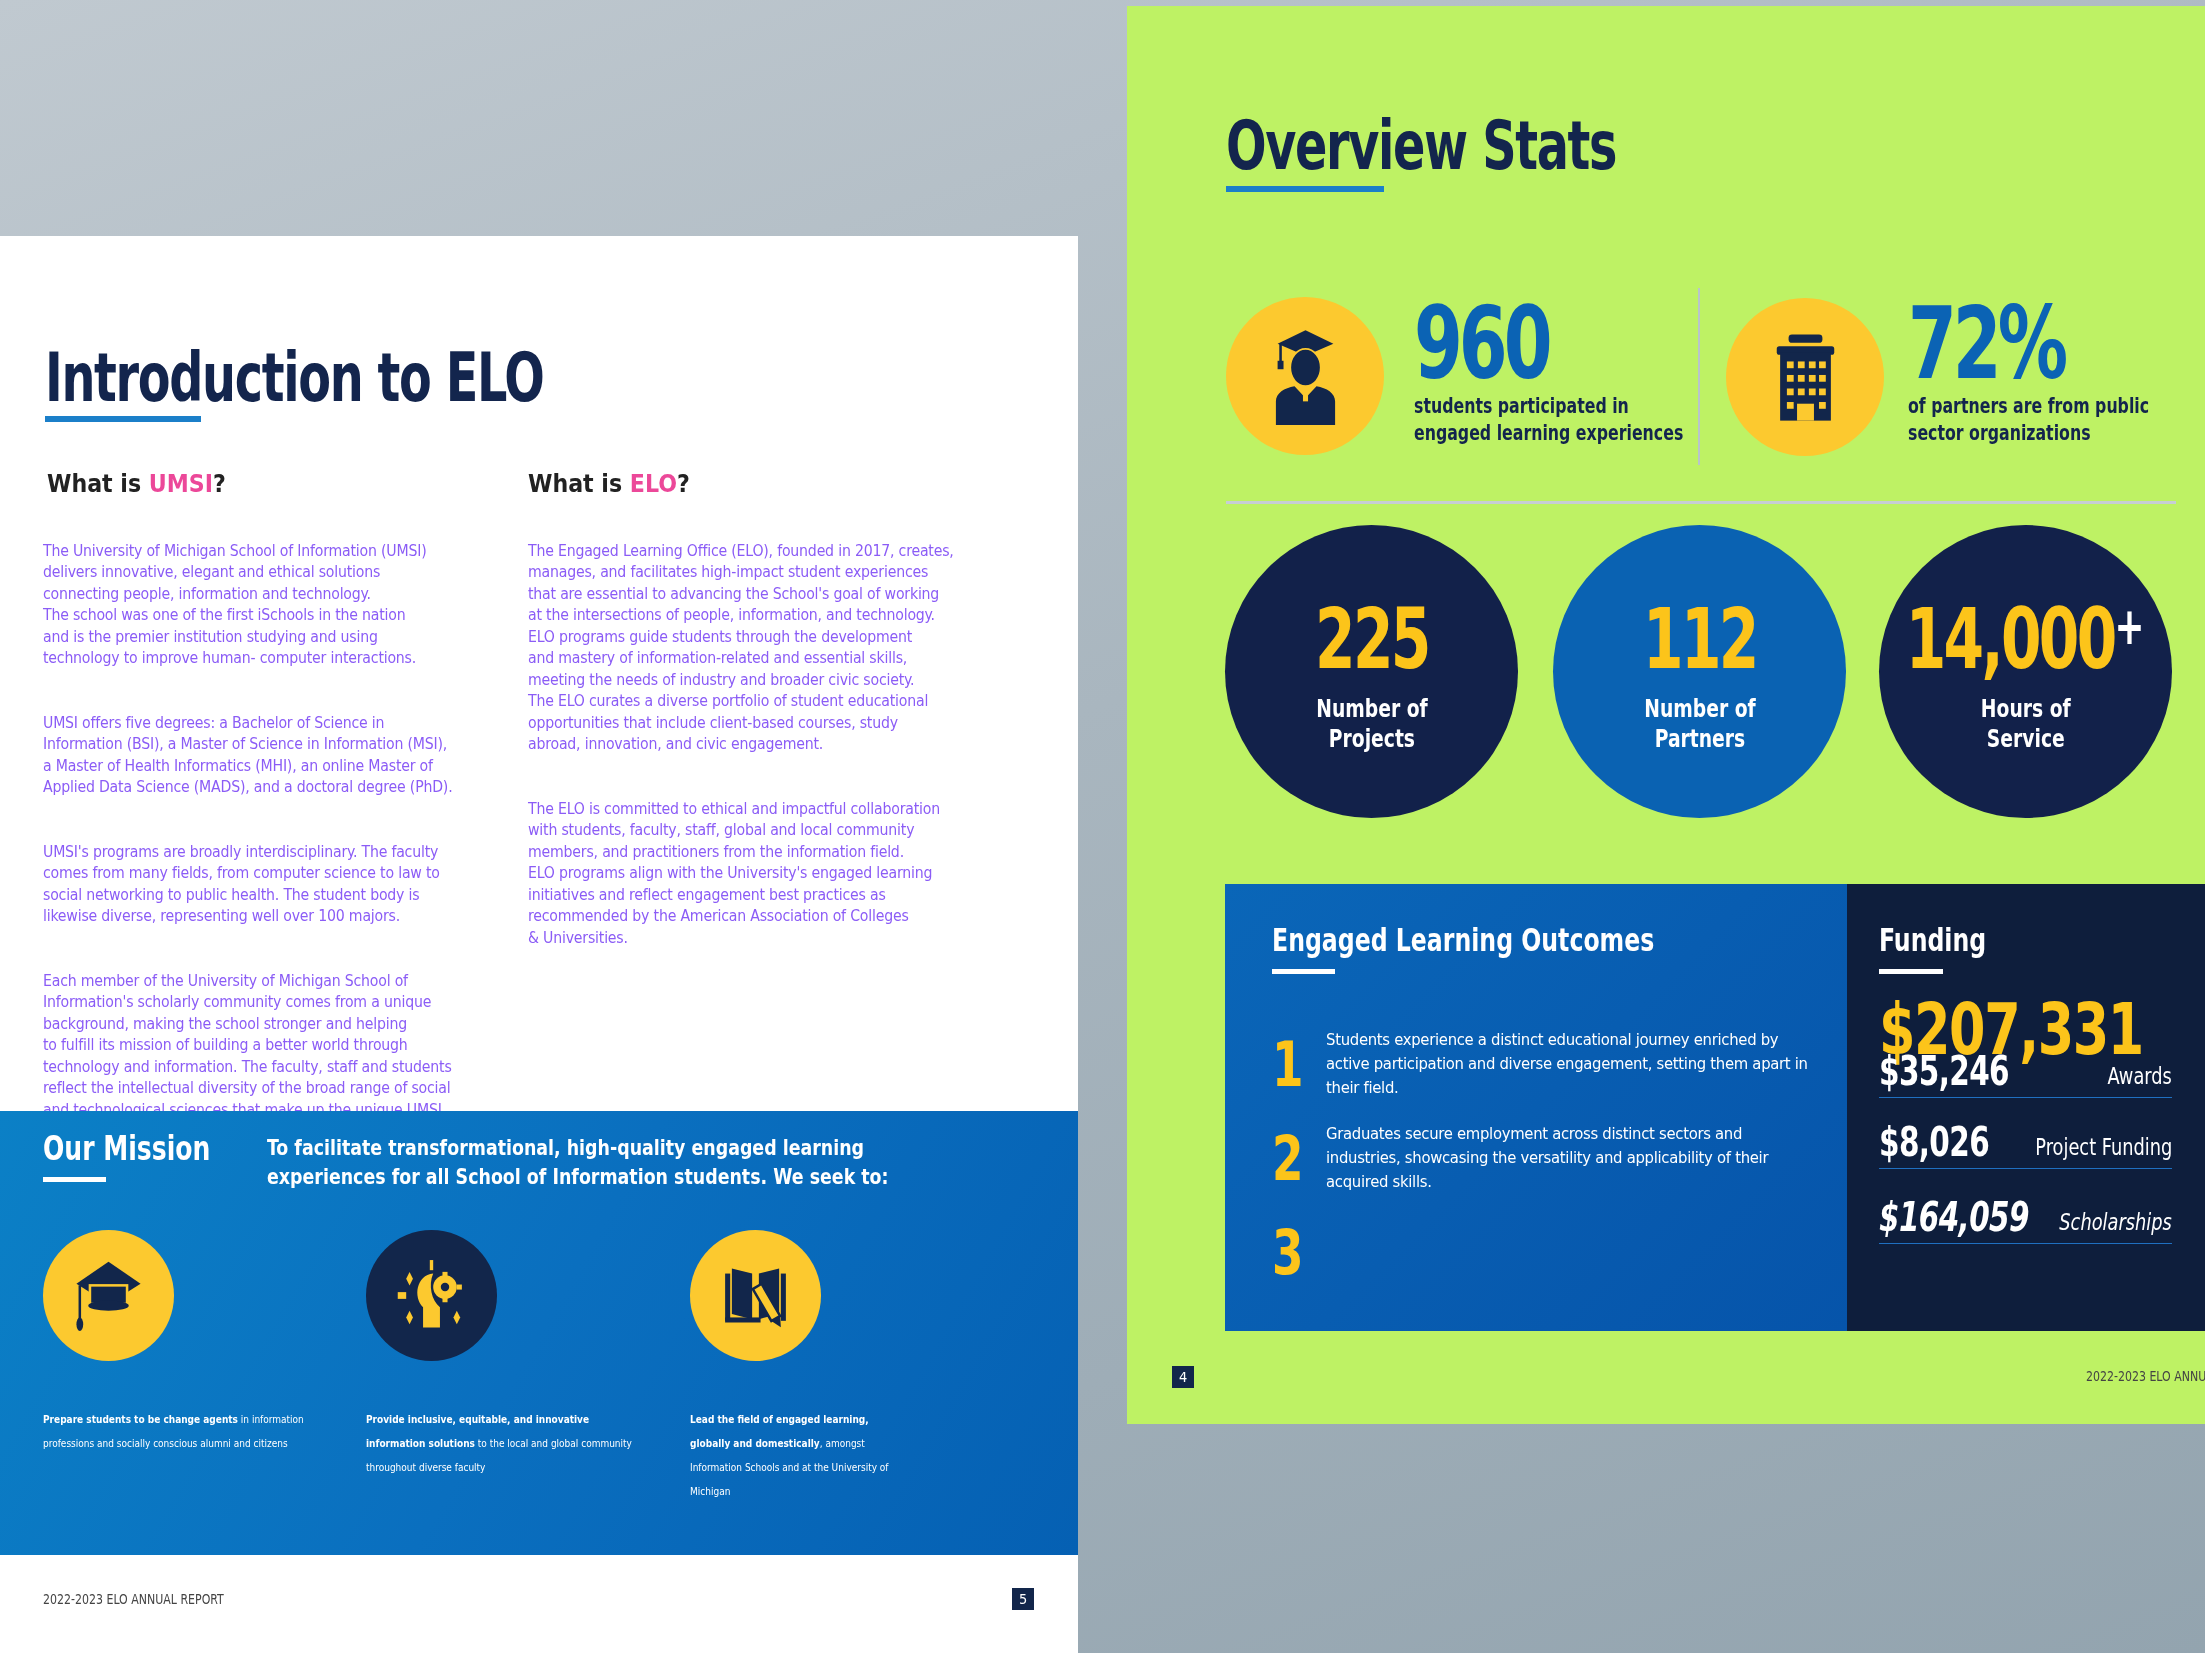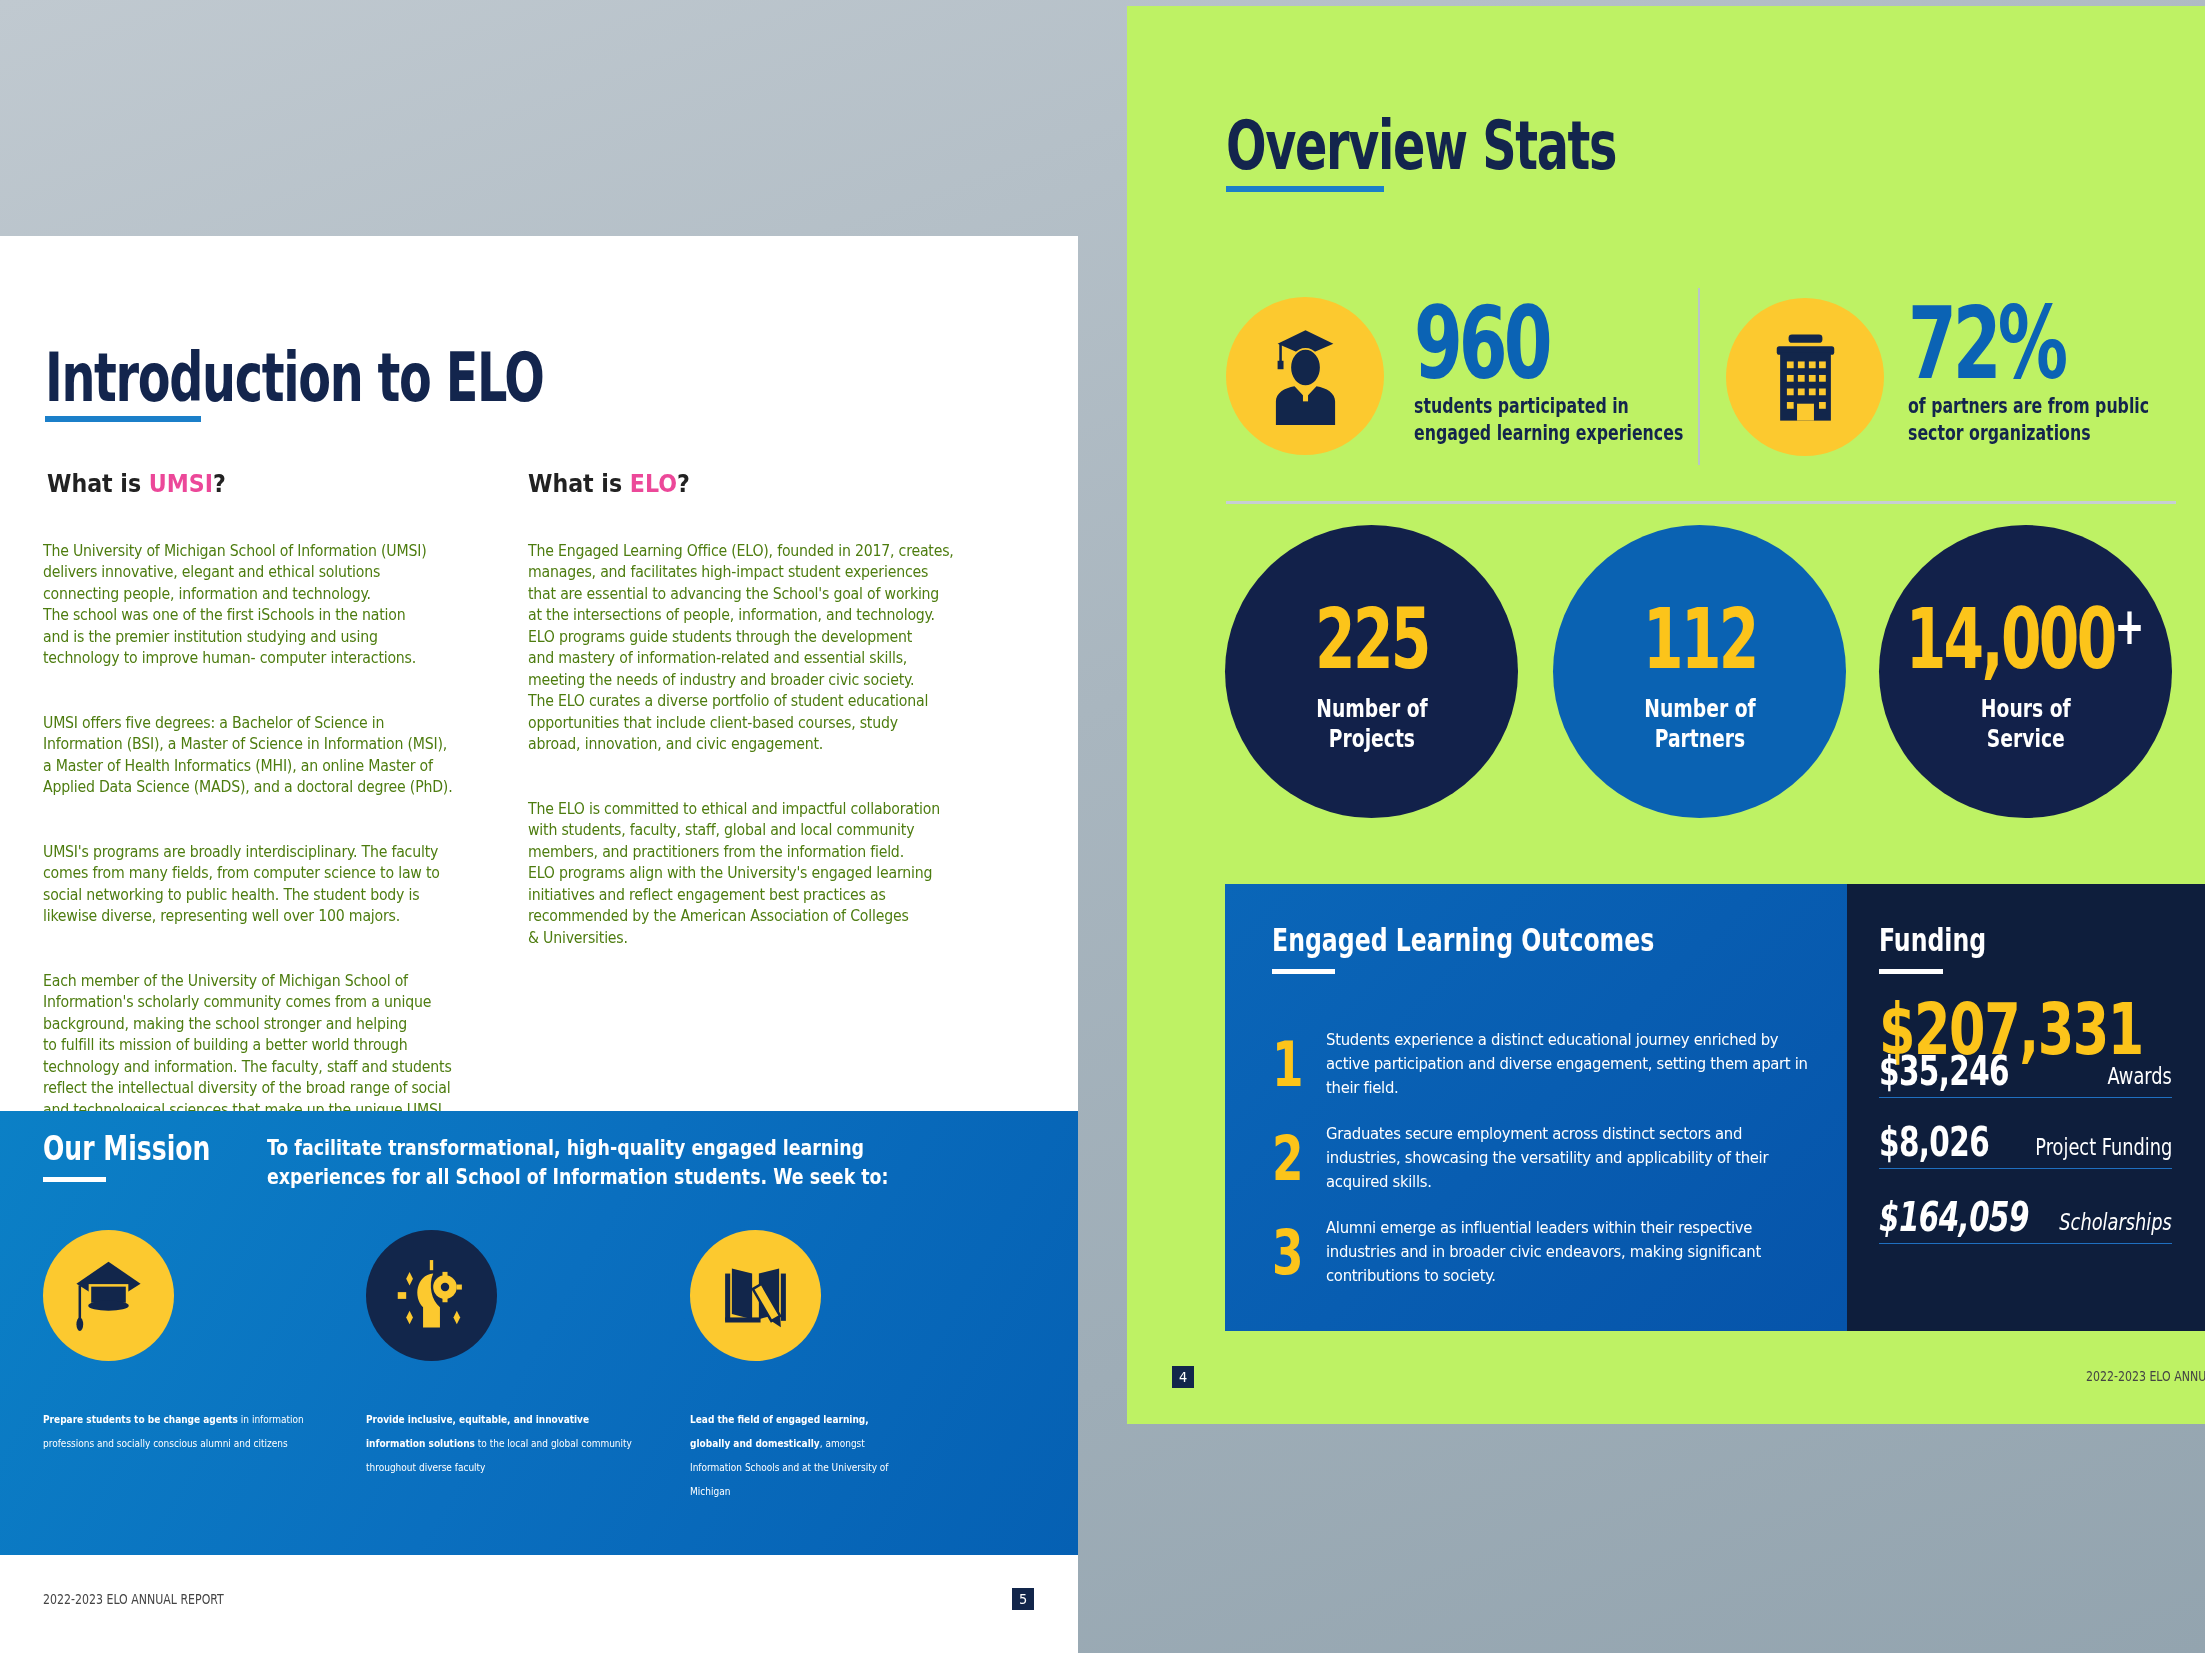--- a/index.html
+++ b/index.html
@@ -10,21 +10,21 @@
     background: linear-gradient(160deg, #c0c9d0 0%, #a9b6bf 45%, #93a4af 100%);
   }
   .abs { position: absolute; }
 
   
   #left-page { left: 0; top: 236px; width: 1078px; height: 1418px; background: #fff; }
   .page-title { color: #13254d; font-weight: bold; letter-spacing: -1.7px; transform: scaleX(0.78); transform-origin: left top; white-space: nowrap; }
   .accent-rule { height: 6px; background: #1b7fc9; }
   .sub-head { font-weight: bold; color: #222; font-size: 24.6px; white-space: nowrap; }
   .sub-head .hl { color: #ec4899; }
-  .body-copy { font-size: 15.7px; line-height: 21.5px; color: #4d7c0f; white-space: pre-line; letter-spacing: -0.2px; }
+  .body-copy { font-size: 15.7px; line-height: 21.5px; color: #8b5cf6; white-space: pre-line; letter-spacing: -0.2px; }
   .body-copy p { margin-bottom: 21.5px; }
 
   #mission-band {
     left: 0; top: 875px; width: 1078px; height: 444px;
     background: linear-gradient(120deg, #0b80c6 0%, #0a6fbf 50%, #0560b3 100%);
     color: #fff;
   }
   .mission-title { font-size: 34px; font-weight: bold; transform: scaleX(0.82); transform-origin: left top; white-space: nowrap; }
   .white-rule { height: 5.1px; background: #fff; }
   .mission-lead { font-size: 22px; line-height: 29px; font-weight: bold; transform: scaleX(0.88); transform-origin: left top; width: 746px; }
@@ -249,21 +249,20 @@
     <div class="outcome" style="top:144px;">
       <div class="outcome-num">1</div>
       <div class="outcome-text">Students experience a distinct educational journey enriched by active participation and diverse engagement, setting them apart in their field.</div>
     </div>
     <div class="outcome" style="top:238px;">
       <div class="outcome-num">2</div>
       <div class="outcome-text">Graduates secure employment across distinct sectors and industries, showcasing the versatility and applicability of their acquired skills.</div>
     </div>
     <div class="outcome" style="top:332px;">
       <div class="outcome-num">3</div>
-      <div class="outcome-text">Alumni emerge as influential leaders within their respective industries and in broader civic endeavors, making significant contributions to society.</div>
     </div>
   </div>
 
   <div id="funding-box" class="abs">
     <div class="abs box-title" style="left:32px; top:37px;">Funding</div>
     <div class="abs white-rule" style="left:32px; top:85px; width:64px;"></div>
     <div class="abs fund-total" style="left:32px; top:110px;">$207,331</div>
 
     <div class="fund-row" style="top:163px;">
       <span class="fund-amt">$35,246</span>

